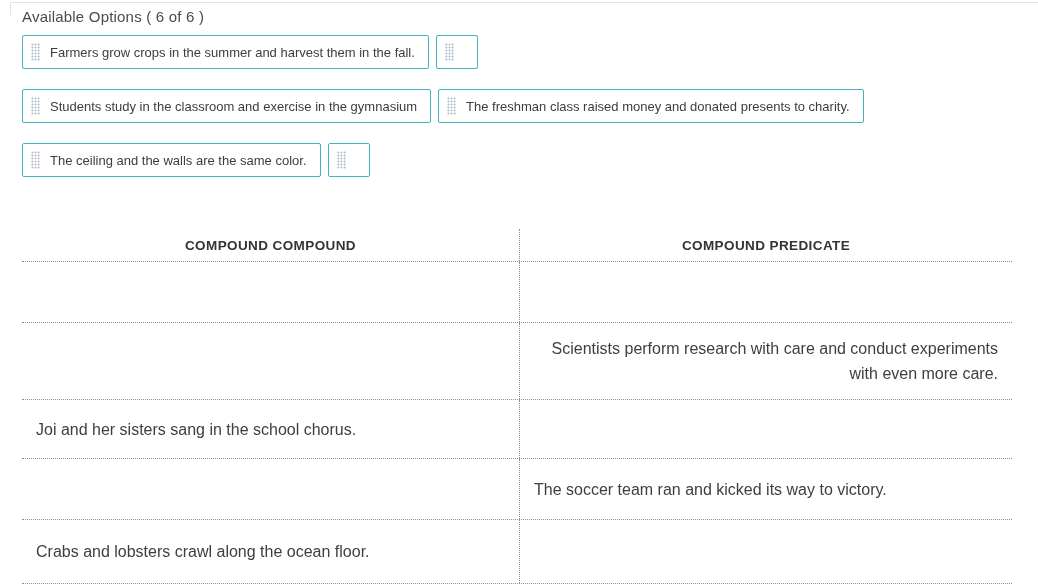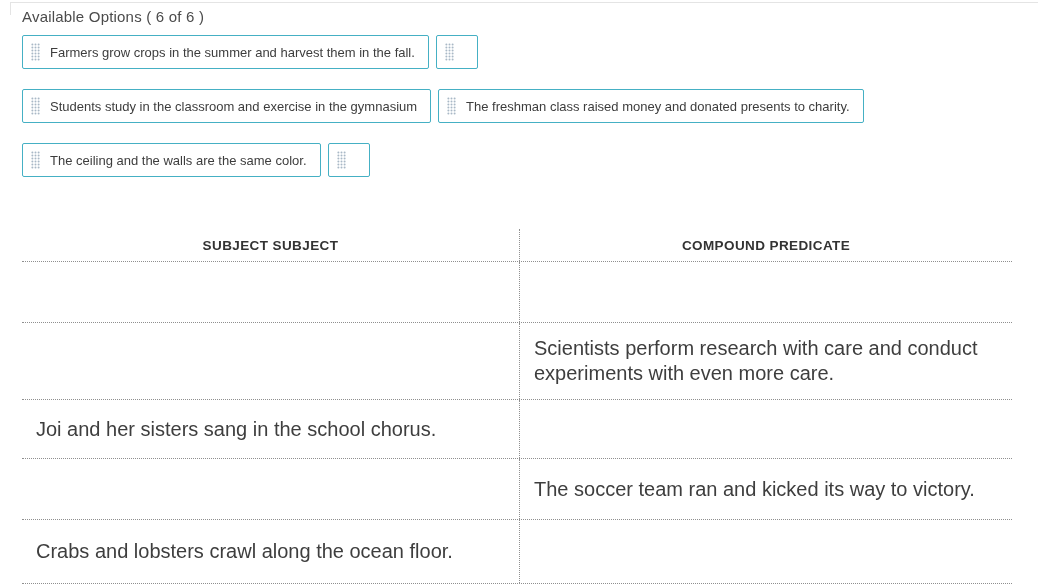--- a/index.html
+++ b/index.html
@@ -36,21 +36,21 @@
     display:flex; align-items:center; justify-content:center;
     font-size:13.5px; font-weight:bold; color:#333333; letter-spacing:.4px;
   }
   .col-a { width:497px; }
   .col-b { width:493px; border-left:1px dotted #8f8f8f; }
 
   .trow { display:flex; border-bottom:1px dotted #8f8f8f; }
   .trow .cell {
     display:flex; align-items:center;
     padding:6px 14px 6px 14px;
-    font-size:20px; color:#3e3e3e; line-height:25px;
+    font-size:16px; color:#3e3e3e; line-height:25px;text-align:right;
   }
   .r1 { height:61px; }
   .r2 { height:77px; }
   .r3 { height:59px; }
   .r4 { height:61px; }
   .r5 { height:64px; }
 </style>
 </head>
 <body>
 
@@ -225,21 +225,21 @@
               <circle cx="4.5" cy="16.4" r="1"></circle>
               <circle cx="7.6" cy="16.4" r="1"></circle>
         </g>
           </svg>
       </span>
     </div>
   </div>
 
   <div class="match-table">
     <div class="thead">
-      <div class="th col-a">SUBJECT SUBJECT</div>
+      <div class="th col-a">COMPOUND COMPOUND</div>
       <div class="th col-b">COMPOUND PREDICATE</div>
     </div>
 
     <div class="trow r1">
       <div class="cell col-a"></div>
       <div class="cell col-b"></div>
     </div>
 
     <div class="trow r2">
       <div class="cell col-a"></div>

